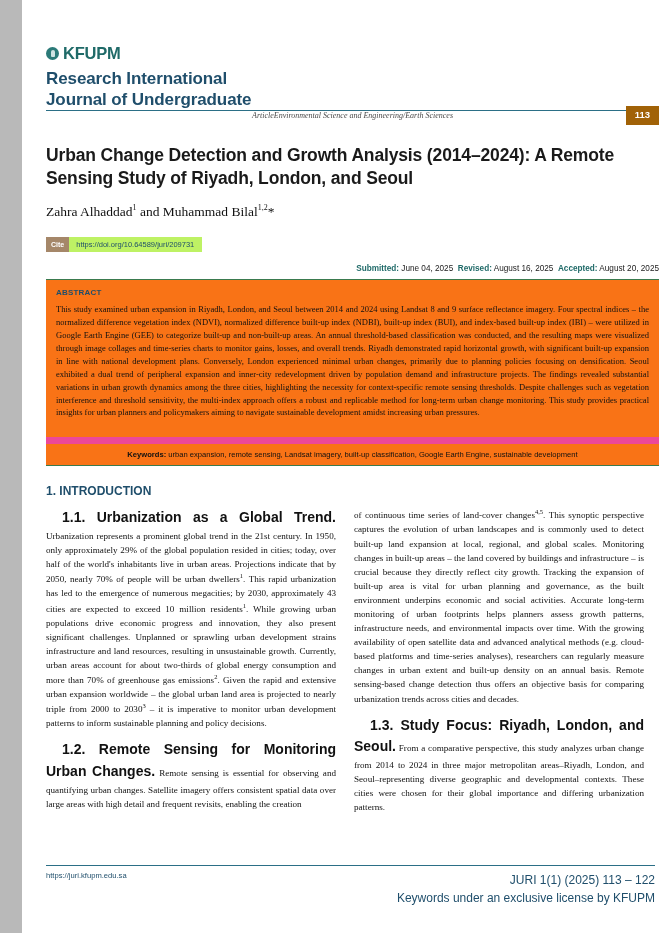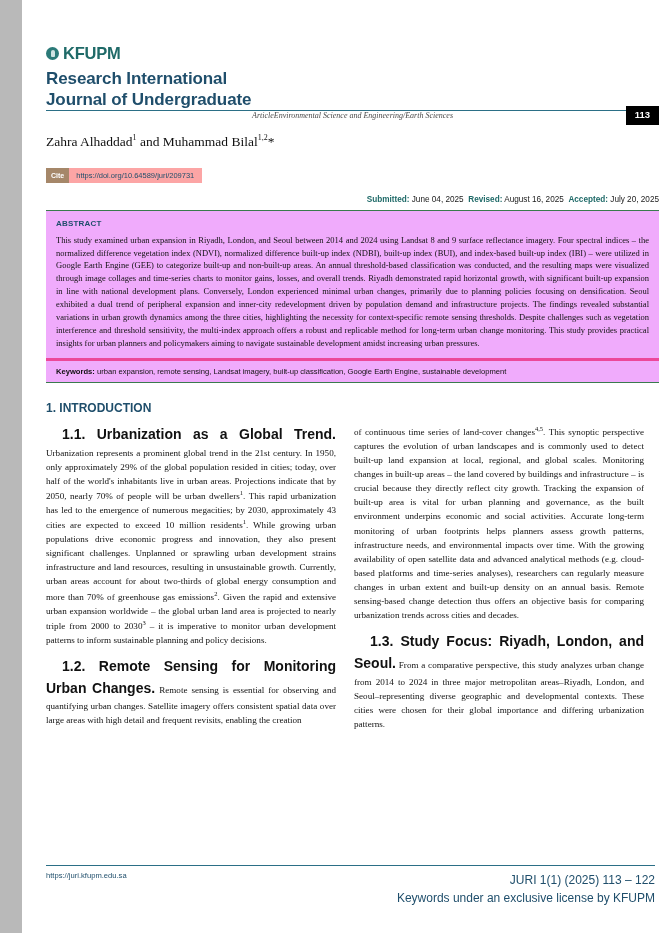--- a/index.html
+++ b/index.html
@@ -89,21 +89,21 @@
     align-items: baseline;
     font-family: "Liberation Serif", serif;
     font-style: italic;
     font-size: 8px;
     color: #4a4a4a;
   }
   .page-badge {
     position: absolute;
     right: 24px;
     top: 106px;
-    background: #000000;
+    background: #a16207;
     color: #ffffff;
     font-family: "Liberation Sans", sans-serif;
     font-weight: bold;
     font-size: 9.5px;
     line-height: 1;
     padding: 4px 9px 5px 9px;
   }
 
   
   .art-title {
@@ -121,21 +121,21 @@
     color: #111;
     margin-top: 13px;
   }
   .authors sup { font-size: 8px; vertical-align: super; }
 
   .cite-row {
     margin-top: 18px;
     display: flex;
     align-items: stretch;
     width: fit-content;
-    background: #fca5a5;
+    background: #bef264;
   }
   .cite-tag {
     background: #a58769;
     color: #fff;
     font-family: "Liberation Sans", sans-serif;
     font-weight: bold;
     font-size: 7px;
     padding: 3px 5px;
     display: flex;
     align-items: center;
@@ -154,21 +154,21 @@
     text-align: right;
     font-family: "Liberation Sans", sans-serif;
     font-size: 8.2px;
     color: #1a1a1a;
   }
   .dates .lbl { color: #1f6a68; font-weight: bold; }
 
   
   .abs-box {
     margin-top: 6px;
-    background: #f0abfc;
+    background: #f97316;
     border-top: 1.6px solid #3a7a4e;
     border-bottom: 1.6px solid #3a7a4e;
     padding: 8px 10px 0 10px;
   }
   .abs-head {
     font-family: "Liberation Sans", sans-serif;
     font-weight: bold;
     font-size: 8px;
     letter-spacing: 0.2px;
     color: #1f4e6b;
@@ -176,26 +176,27 @@
   }
   .abs-text {
     font-family: "Liberation Serif", serif;
     font-size: 8.5px;
     line-height: 1.52;
     color: #111;
     text-align: justify;
     margin: 0;
   }
   .kw-band {
-    border-top: 3px solid #ec4899;
-    margin: 8px -10px 0 -10px;
+    border-top: 7px solid #ec4899;
+    margin: 18px -10px 0 -10px;
     padding: 6px 10px 6px 10px;
     font-family: "Liberation Sans", sans-serif;
     font-size: 7.6px;
     color: #111;
+    text-align: center;
   }
   .kw-band b { color: #111; }
 
   
   .sec-head {
     font-family: Liberation Sans, sans-serif;
     font-weight: bold;
     font-size: 12px;
     color: #1f4e6b;
     margin: 18px 0 9px 0;
@@ -272,34 +273,35 @@
 
     <hr class="rule-teal">
     <div class="page-badge">113</div>
 
     <div class="artrow">
       <span>Article</span>
       <span>Environmental Science and Engineering/Earth Sciences</span>
     </div>
   </div>
 
+  <h1 class="art-title">Urban Change Detection and Growth Analysis (2014–2024): A Remote Sensing Study of Riyadh, London, and Seoul</h1>
   <div class="authors">Zahra Alhaddad<sup>1</sup> and Muhammad Bilal<sup>1,2</sup>*</div>
 
   <div class="cite-row">
     <span class="cite-tag">Cite</span>
     <span class="cite-doi">https://doi.org/10.64589/juri/209731</span>
   </div>
 
   <div class="dates">
     <span class="lbl">Submitted:</span>
     <span>June 04, 2025</span>&nbsp;
     <span class="lbl">Revised:</span>
     <span>August 16, 2025</span>&nbsp;
     <span class="lbl">Accepted:</span>
-    <span>July 20, 2025</span>
+    <span>August 20, 2025</span>
   </div>
 
   <div class="abs-box">
     <div class="abs-head">ABSTRACT</div>
     <p class="abs-text">This study examined urban expansion in Riyadh, London, and Seoul between 2014 and 2024 using Landsat 8 and 9 surface reflectance imagery. Four spectral indices – the normalized difference vegetation index (NDVI), normalized difference built-up index (NDBI), built-up index (BUI), and index-based built-up index (IBI) – were utilized in Google Earth Engine (GEE) to categorize built-up and non-built-up areas. An annual threshold-based classification was conducted, and the resulting maps were visualized through image collages and time-series charts to monitor gains, losses, and overall trends. Riyadh demonstrated rapid horizontal growth, with significant built-up expansion in line with national development plans. Conversely, London experienced minimal urban changes, primarily due to planning policies focusing on densification. Seoul exhibited a dual trend of peripheral expansion and inner-city redevelopment driven by population demand and infrastructure projects. The findings revealed substantial variations in urban growth dynamics among the three cities, highlighting the necessity for context-specific remote sensing thresholds. Despite challenges such as vegetation interference and threshold sensitivity, the multi-index approach offers a robust and replicable method for long-term urban change monitoring. This study provides practical insights for urban planners and policymakers aiming to navigate sustainable development amidst increasing urban pressures.</p>
     <div class="kw-band">
       <b>Keywords:</b>
       <span>urban expansion, remote sensing, Landsat imagery, built-up classification, Google Earth Engine, sustainable development</span>
     </div>
   </div>

